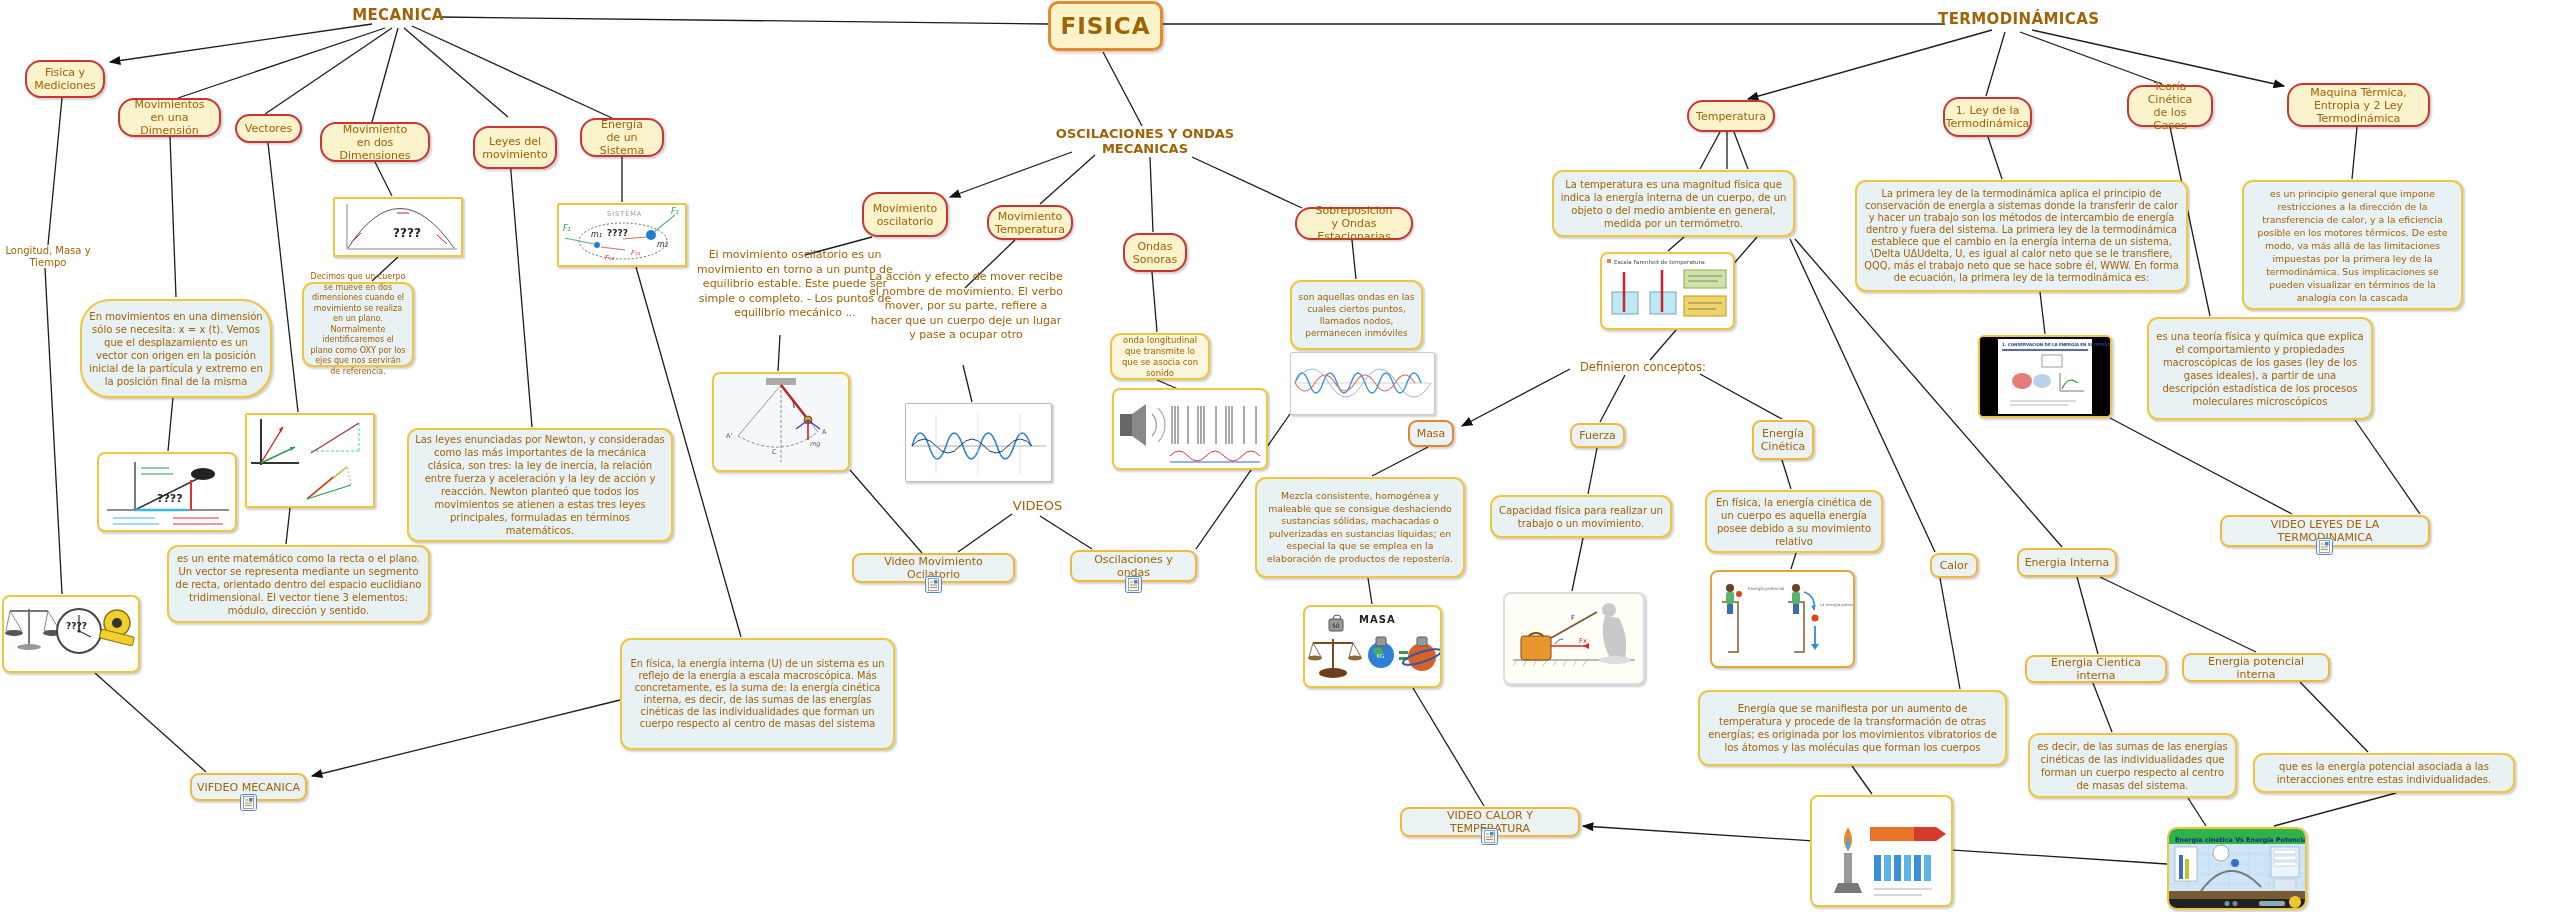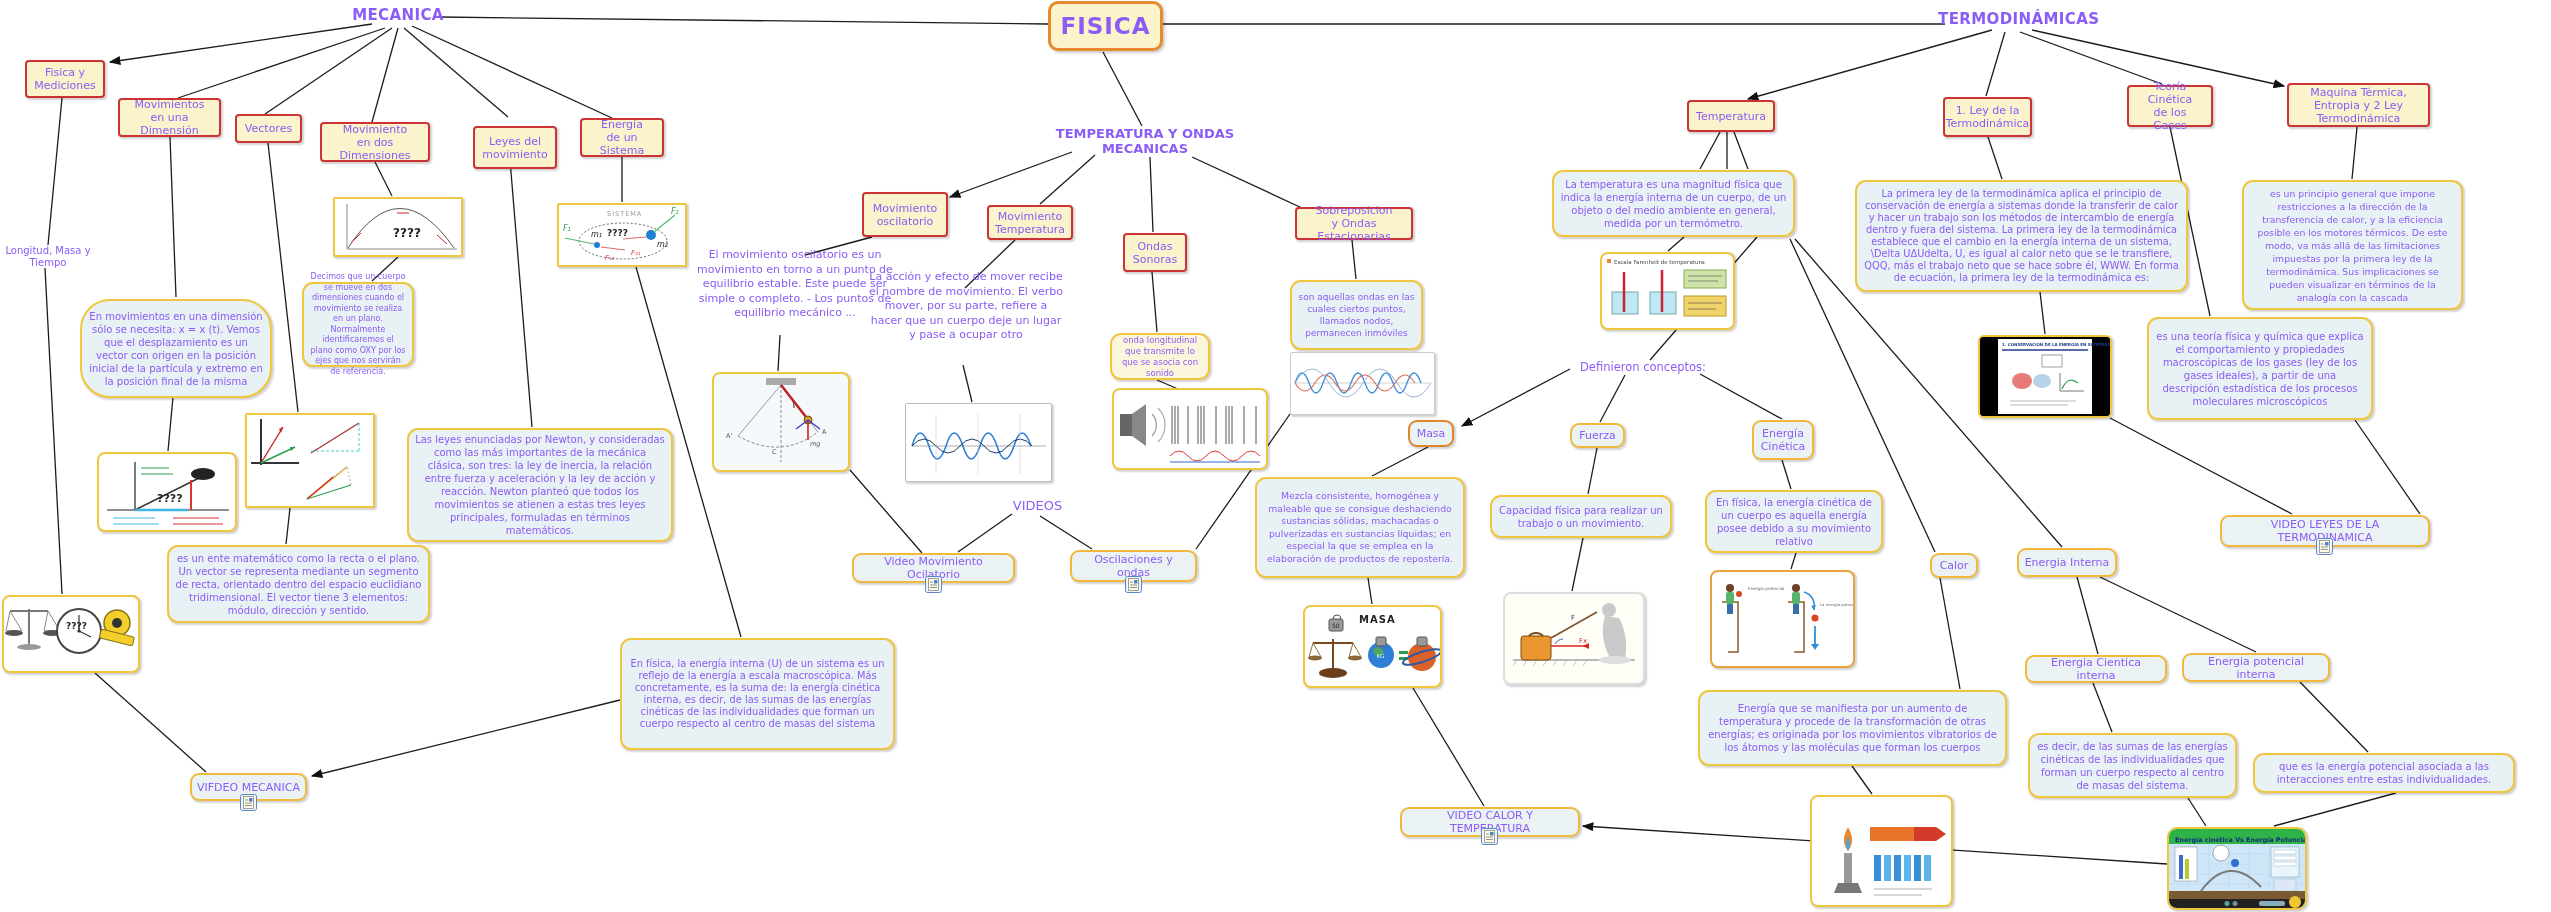--- a/index.html
+++ b/index.html
@@ -1,21 +1,21 @@
 <!DOCTYPE html>
 <html><head>
 <meta charset="utf-8">
 <style>
   html,body{margin:0;padding:0;background:#fff;}
   #canvas{position:relative;width:2551px;height:912px;background:#ffffff;overflow:hidden;
-          font-family:"DejaVu Sans","Liberation Sans",sans-serif;color:#8b5cf6;}
+          font-family:"DejaVu Sans","Liberation Sans",sans-serif;color:#a16207;}
   #wires{position:absolute;left:0;top:0;width:2551px;height:912px;}
   .abs{position:absolute;box-sizing:border-box;}
   .cnode{position:absolute;box-sizing:border-box;display:flex;align-items:center;justify-content:center;
-         text-align:center;background:#faf3cc;border:2.5px solid #cc3333;border-radius:4px;
+         text-align:center;background:#faf3cc;border:2.5px solid #cc3333;border-radius:16px;
          font-size:11px;line-height:13px;padding:2px 15px;box-shadow:1.5px 1.5px 2px rgba(0,0,0,.18);}
   .bnode{position:absolute;box-sizing:border-box;display:flex;align-items:center;justify-content:center;
          text-align:center;background:#eaf2f4;border:2px solid #f0b93b;border-radius:9px;
          font-size:11px;line-height:13px;padding:2px 5px;box-shadow:1.5px 1.5px 2px rgba(0,0,0,.18);}
   .dbox{position:absolute;box-sizing:border-box;display:flex;align-items:center;justify-content:center;
         text-align:center;background:#e8f1f3;border:2.5px solid #f0c63f;border-radius:11px;
         font-size:10px;line-height:13px;padding:4px 6px;box-shadow:1.5px 1.5px 2px rgba(0,0,0,.18);}
   .lbl{position:absolute;text-align:center;}
   .img{position:absolute;box-sizing:border-box;background:#fff;border:2px solid #f0c63f;border-radius:8px;
        overflow:hidden;box-shadow:1.5px 1.5px 2px rgba(0,0,0,.18);}
@@ -111,21 +111,21 @@
     <line x1="2355" y1="420" x2="2420" y2="514"></line>
     <line x1="2167" y1="864" x2="1583" y2="826" marker-end="url(#arw)"></line>
   </g>
 </svg>
 
 <div class="lbl btitle abs" style="left:338px;top:6px;width:120px;">MECANICA</div>
 <div class="root abs" style="left:1048px;top:1px;width:115px;height:50px;">
       <span>FISICA</span>
     </div>
 <div class="lbl btitle abs" style="left:1938px;top:10px;width:160px;">TERMODINÁMICAS</div>
-<div class="lbl abs" style="left:1055px;top:126px;width:180px;font-weight:bold;font-size:13px;line-height:15px;">TEMPERATURA Y ONDAS MECANICAS</div>
+<div class="lbl abs" style="left:1055px;top:126px;width:180px;font-weight:bold;font-size:13px;line-height:15px;">OSCILACIONES Y ONDAS MECANICAS</div>
 <div class="lbl abs" style="left:1000px;top:498px;width:75px;font-size:13px;">VIDEOS</div>
 <div class="lbl abs" style="left:1568px;top:360px;width:150px;font-size:11.5px;">Definieron conceptos:</div>
 <div class="lbl abs" style="left:2px;top:245px;width:92px;font-size:10px;line-height:12px;">Longitud, Masa y Tiempo</div>
 
 <div class="cnode" style="left:25px;top:60px;width:80px;height:38px;">
       <span>Fisica y Mediciones</span>
     </div>
 <div class="cnode" style="left:118px;top:98px;width:103px;height:39px;">
       <span>Movimientos en una Dimensión</span>
     </div>

